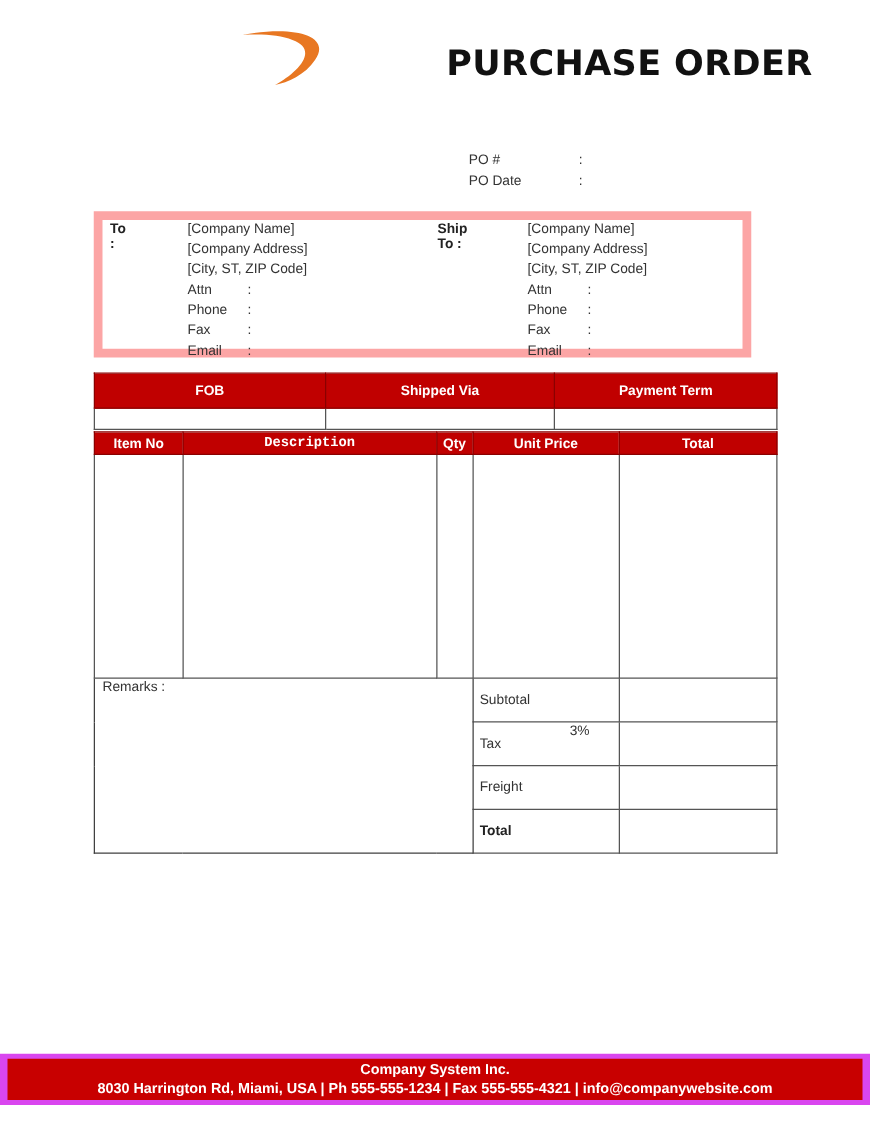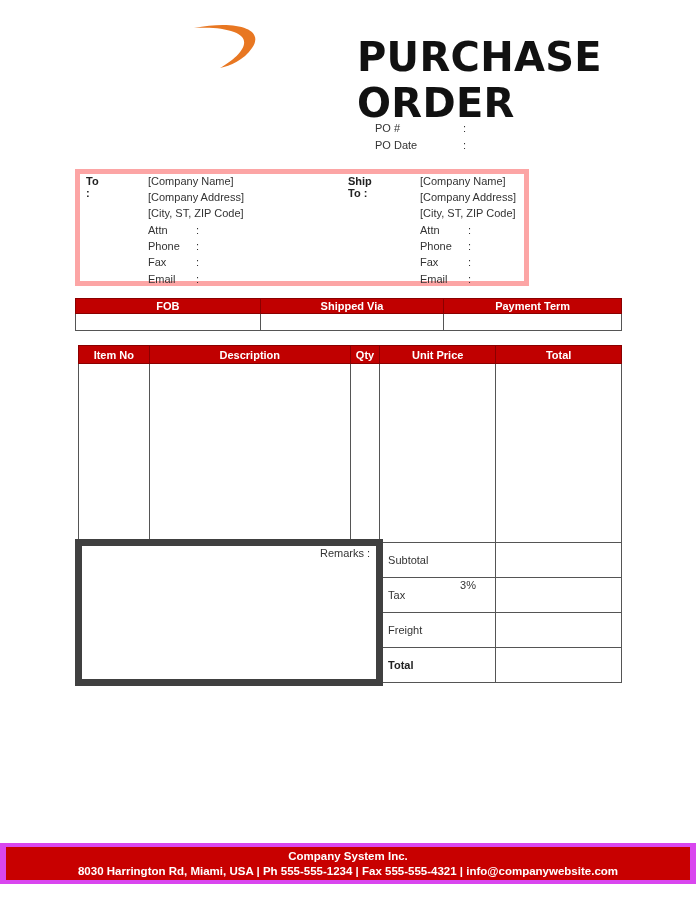--- a/index.html
+++ b/index.html
@@ -10,53 +10,53 @@
   .logo-text {
     position: absolute; left: 2px; top: 17px;
     font-family: "DejaVu Sans", sans-serif; font-size: 21px; font-weight: bold;
     color: #ffffff; letter-spacing: 0.5px;
     -webkit-text-stroke: 1px #8a8a8a;
   }
   .logo-swoosh { position: absolute; left: 0; top: 0; }
 
   .title {
     position: absolute; left: 357px; top: 34px;
-    font-family: "DejaVu Sans", sans-serif; font-weight: bold; font-size: 40px;
+    font-family: "DejaVu Sans", sans-serif; font-weight: bold; font-size: 28px;
     color: #111; letter-spacing: 0.3px;
   }
 
   .po-meta { position: absolute; left: 375px; top: 122px; font-size: 11px; color: #333; }
   .po-meta .row { height: 17px; display: flex; }
   .po-meta .lbl { width: 88px; }
 
   .addr-box {
-    position: absolute; left: 75px; top: 169px; width: 454px; height: 117px;
-    border: 5px solid #fca5a5;
+    position: absolute; left: 75px; top: 169px; width: 526px; height: 117px;
+    border: 7px solid #fca5a5;
   }
   .addr-col { position: absolute; top: 1px; font-size: 11px; color: #333; }
   .addr-col .head { position: absolute; top: 0; font-weight: bold; color: #222; }
   .addr-col .line { position: absolute; white-space: nowrap; }
   .addr-col .colon { position: absolute; }
 
   table { border-collapse: collapse; position: absolute; }
   .fob { left: 75px; top: 298px; width: 547px; }
   .fob th {
     background: #c00000; color: #fff; font-size: 11px; font-weight: bold;
-    height: 15px; border: 1px solid #8a0000; text-align: center;
+    height: 28px; border: 1px solid #8a0000; text-align: center;
   }
   .fob td { height: 17px; border: 1px solid #555; }
 
   .items { left: 75px; top: 345px; width: 547px; }
   .items th {
     background: #c00000; color: #fff; font-size: 11px; font-weight: bold;
     height: 18px; border: 1px solid #8a0000; text-align: center;
   }
   .items td.body { height: 179px; border: 1px solid #555; }
   .items td { font-size: 11px; color: #333; }
-  .items td.remarks { border: 7px solid #404040; vertical-align: top; padding: 1px 6px; text-align: right; }
+  .items td.remarks { border: 1px solid #404040; vertical-align: top; padding: 1px 6px; }
   .items td.sumlbl { height: 35px; border: 1px solid #555; padding: 0 5px; position: relative; }
   .items td.sumval { border: 1px solid #555; }
   .items td.sumlbl .pct { position: absolute; left: 77px; top: 1px; }
   .items td.bold { font-weight: bold; color: #222; }
 
   .footer {
     position: absolute; left: 0; top: 843px; width: 696px; height: 41px;
     background: #d946ef; padding: 4px 6px;
   }
   .footer-inner {
@@ -132,21 +132,21 @@
     <td></td>
     <td></td>
   </tr>
 </tbody>
   </table>
 
 <table class="items">
   <tbody>
       <tr>
     <th style="width:68px;">Item No</th>
-    <th style="width:194px;">Description</th>
+    <th style="width:194px;font-family:Liberation Mono, monospace;">Description</th>
     <th style="width:28px;">Qty</th>
     <th style="width:112px;">Unit Price</th>
     <th style="width:121px;">Total</th>
   </tr>
   <tr>
     <td class="body"></td>
     <td class="body"></td>
     <td class="body"></td>
     <td class="body"></td>
     <td class="body"></td>

